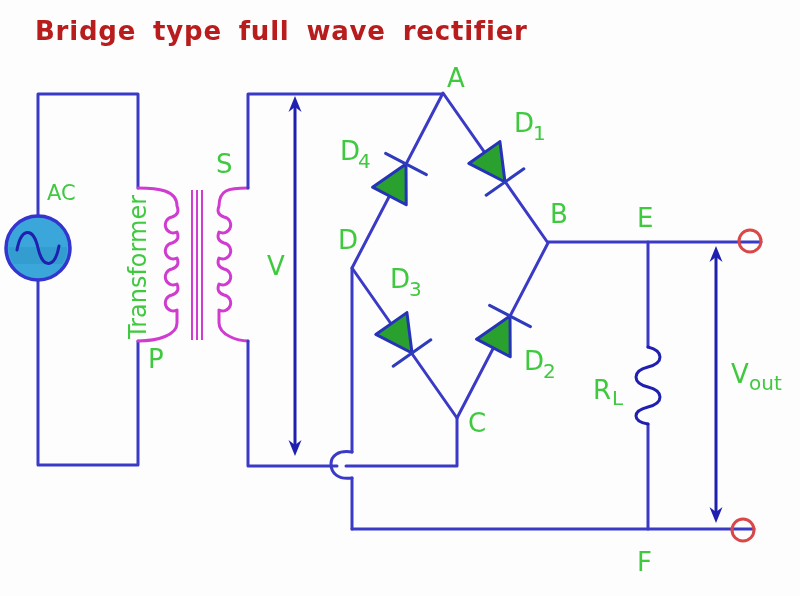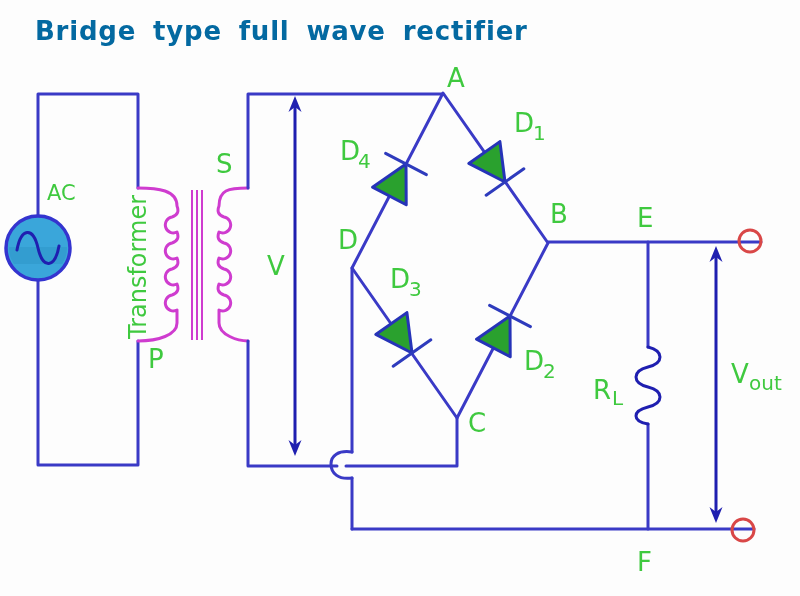--- a/index.html
+++ b/index.html
@@ -7,21 +7,21 @@
     position:relative;
     width:800px;height:596px;
     background:#fdfdfd;
     font-family:"DejaVu Sans", sans-serif;
     overflow:hidden;
   }
   .title{
     position:absolute;left:35px;top:16px;
     font-size:26px;font-weight:700;
     letter-spacing:0.8px;word-spacing:7px;
-    color:#0369a1;
+    color:#b91c1c;
     white-space:nowrap;
   }
   svg{position:absolute;left:0;top:0;}
   .wire{stroke:#3a3ac6;stroke-width:3;fill:none;stroke-linecap:round;stroke-linejoin:round;}
   .dark{stroke:#1f1fb0;stroke-width:3;fill:none;stroke-linecap:round;stroke-linejoin:round;}
   .head{fill:#1f1fb0;stroke:none;}
   .mag{stroke:#cf3ccf;stroke-width:3;fill:none;stroke-linecap:round;stroke-linejoin:round;}
   .magthin{stroke:#cf3ccf;stroke-width:2;fill:none;}
   .term{stroke:#d94747;stroke-width:3;fill:none;}
   .dtri{fill:#2aa12e;stroke:#2633b8;stroke-width:3;stroke-linejoin:round;}

